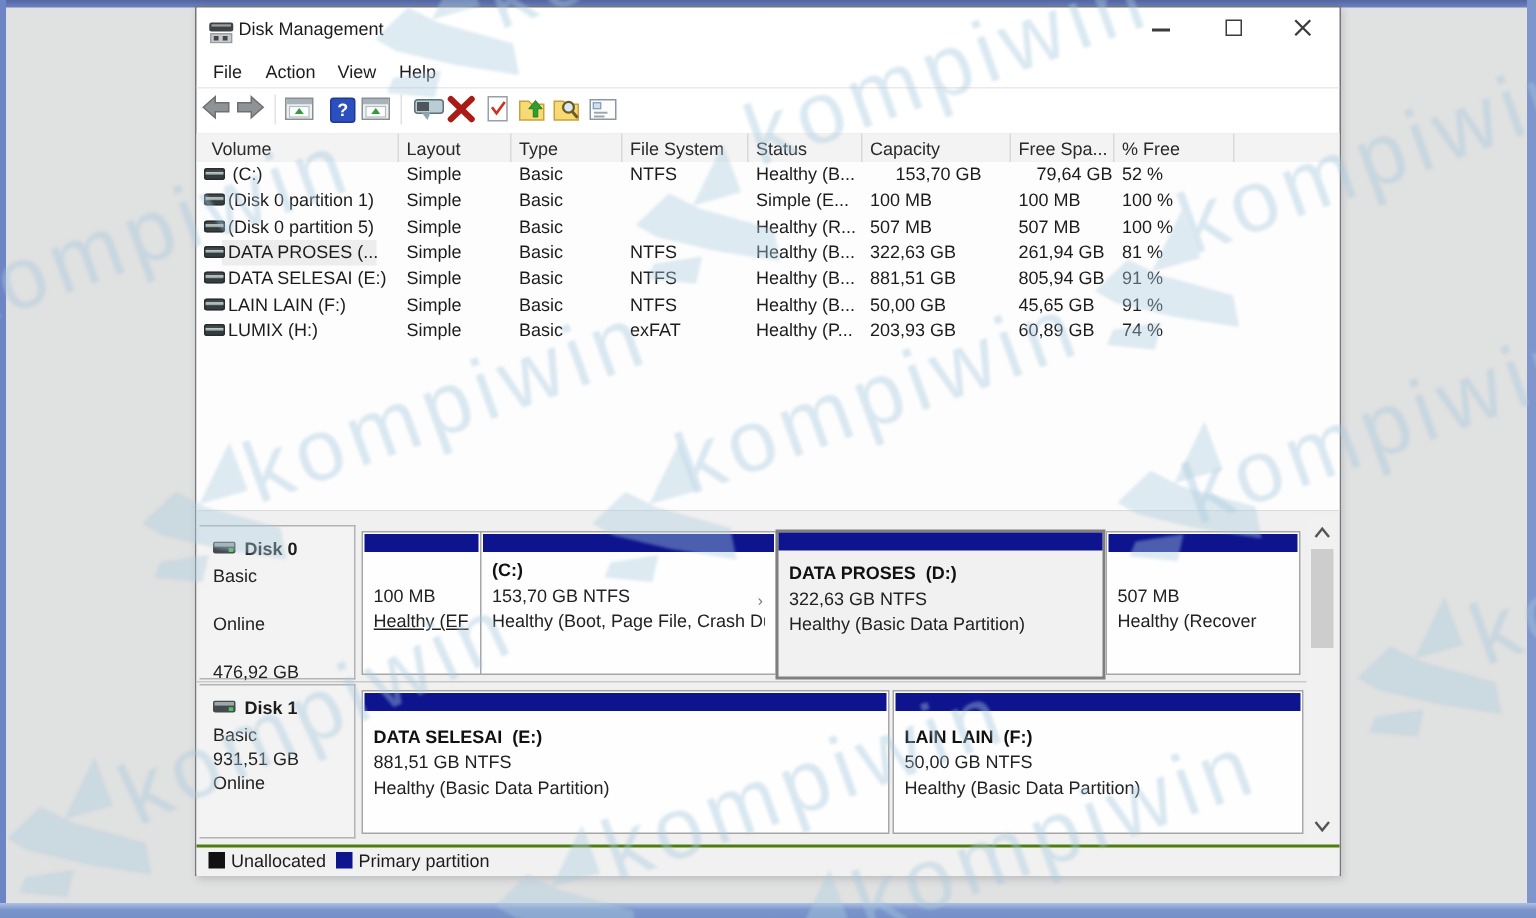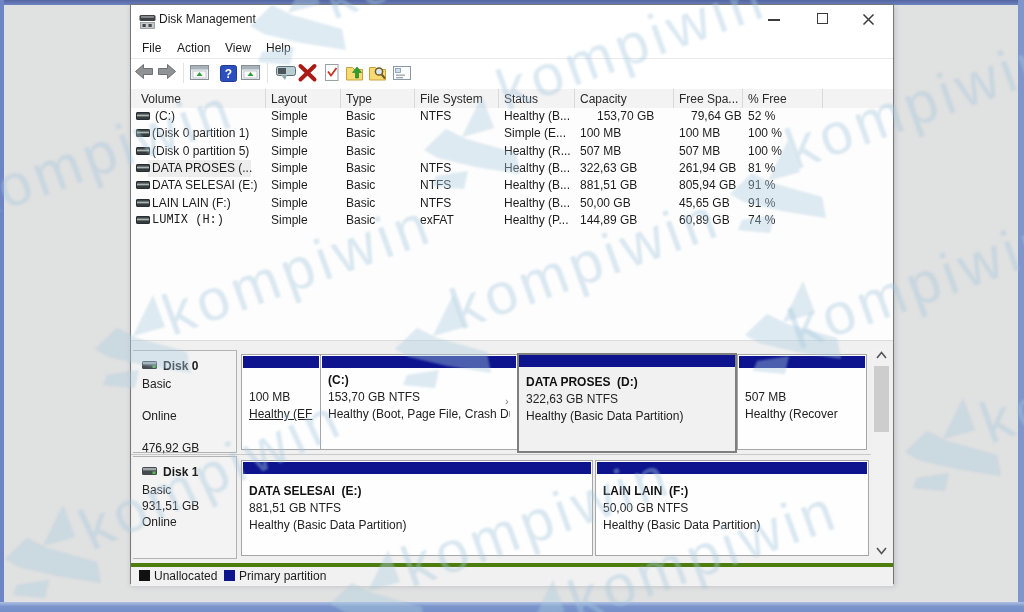--- a/index.html
+++ b/index.html
@@ -31,21 +31,21 @@
   #panel{left:0;top:341px;width:762px;height:217px;background:#f0f0f0;}
   .pbox{position:absolute;background:#fefefe;border:1px solid #a6a6a6;}
   .bar{position:absolute;left:1px;top:1px;right:1px;height:12px;background:#0d148e;}
   .l1{position:absolute;left:7px;top:18px;font-size:12px;font-weight:bold;color:#111;white-space:nowrap;}
   .l2{position:absolute;left:7px;top:35px;font-size:12px;color:#222;white-space:nowrap;}
   .l3{position:absolute;left:7px;top:52px;font-size:12px;color:#222;white-space:nowrap;overflow:hidden;}
   .dlab{font-size:12px;color:#222;}
   
   #sbar{left:741px;top:0px;width:19px;height:217px;background:#f1f1f1;}
   
-  #legend{left:0;top:558px;width:762px;height:19px;background:#f1f1f1;border-top:4px solid #4d7c0f;}
+  #legend{left:0;top:558px;width:762px;height:19px;background:#f1f1f1;border-top:2px solid #4d7c0f;}
   .sq{position:absolute;top:3px;width:11px;height:11px;}
   
   #wm{left:0;top:0;z-index:60;pointer-events:none;}
 </style>
 </head>
 <body>
 <div class="abs" id="ftop"></div>
 <div class="abs" id="fleft"></div>
 <div class="abs" id="fright"></div>
 <div class="abs" id="fbot"></div>
@@ -202,26 +202,26 @@
       <div class="cell" style="left:140px;">Simple</div>
         <div class="cell" style="left:215px;">Basic</div>
       <div class="cell" style="left:289px;">NTFS</div>
         <div class="cell" style="left:373px;">Healthy (B...</div>
       <div class="cell" style="left:449px;">50,00 GB</div>
         <div class="cell" style="left:548px;">45,65 GB</div>
       <div class="cell" style="left:617px;">91 %</div>
     </div>
     <div class="row" style="left:0;top:104px;width:762px;">
       <div class="vicon"></div>
-        <div class="cell" style="left:21px;font-family:Liberation Mono, monospace;">LUMIX (H:)</div>
+        <div class="cell" style="left:21px;">LUMIX (H:)</div>
       <div class="cell" style="left:140px;">Simple</div>
         <div class="cell" style="left:215px;">Basic</div>
       <div class="cell" style="left:289px;">exFAT</div>
         <div class="cell" style="left:373px;">Healthy (P...</div>
-      <div class="cell" style="left:449px;">144,89 GB</div>
+      <div class="cell" style="left:449px;">203,93 GB</div>
         <div class="cell" style="left:548px;">60,89 GB</div>
       <div class="cell" style="left:617px;">74 %</div>
     </div>
   </div>
   <div class="abs" style="left:0;top:336px;width:762px;height:5px;background:#f0f0f0;"></div>
 
   <div class="abs" id="panel">
 
     <div class="abs" style="left:2px;top:4px;width:103px;height:101px;background:#f3f3f3;border:1px solid #b3b3b3;border-left:none;">
       <svg class="abs" style="left:9px;top:10px;" width="16" height="9">

